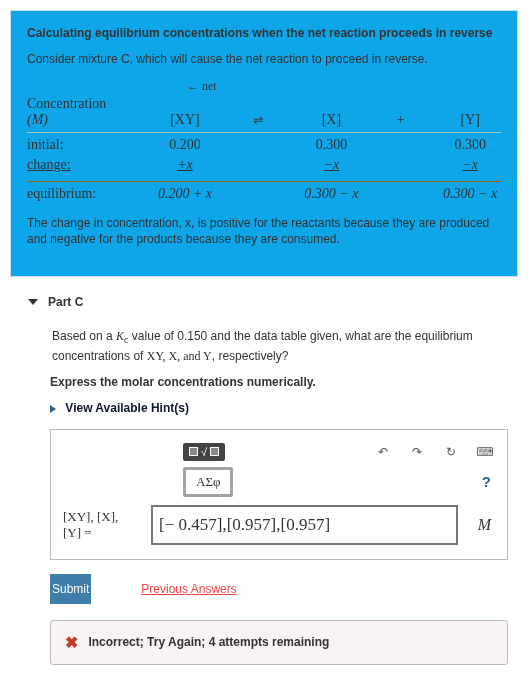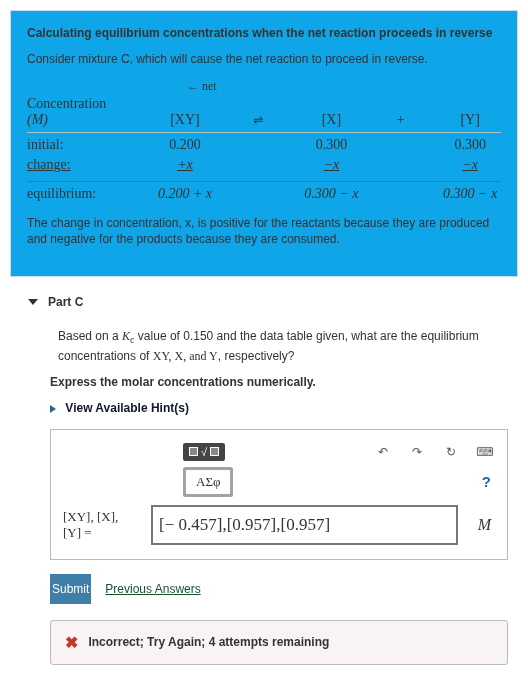--- a/index.html
+++ b/index.html
@@ -18,21 +18,21 @@
   .c3 { width: 40px; text-align: center; font-size: 12px; }
   .c4 { width: 80px; text-align: center; }
   .c5 { width: 30px; text-align: center; }
   .c6 { width: 80px; text-align: center; }
   .ital { font-style: italic; }
   .after-note { font-size: 12px; line-height: 1.4; font-family: Arial, sans-serif; }
 
   .partc { margin: 18px 10px 10px 28px; }
   .part-head { display: flex; align-items: center; font-weight: bold; font-size: 12px; margin-bottom: 18px; }
   .caret-down { width: 0; height: 0; border-left: 5px solid transparent; border-right: 5px solid transparent; border-top: 6px solid #333; margin-right: 10px; }
-  .partc .question { font-size: 12px; line-height: 1.5; margin: 0 0 10px 30px; }
+  .partc .question { font-size: 12px; line-height: 1.5; margin: 0 0 10px 24px; }
   .partc .question .serif { font-family: "Times New Roman", serif; }
   .partc .bold-instr { font-weight: bold; margin: 0 0 12px 22px; font-size: 12px; }
   .hints { margin: 0 0 14px 22px; }
   .hints a { color: #0f172a; font-weight: bold; font-size: 12px; text-decoration: none; cursor: pointer; }
   .caret-right { display: inline-block; width: 0; height: 0; border-top: 4px solid transparent; border-bottom: 4px solid transparent; border-left: 6px solid #2a6496; margin-right: 6px; vertical-align: middle; }
 
   .answer-box { border: 1px solid #bbb; margin: 0 10px 10px 22px; padding: 10px 12px 14px 12px; position: relative; }
   .toolbar { display: flex; justify-content: space-between; align-items: center; padding: 3px 0 6px 120px; }
   .toolbar-left, .toolbar-right { display: flex; gap: 14px; align-items: center; }
   .tool-btn { width: 20px; height: 16px; display: inline-flex; align-items: center; justify-content: center; color: #555; }
@@ -41,21 +41,21 @@
   .secondary-bar { display: flex; justify-content: space-between; align-items: center; padding: 0 0 8px 120px; }
   .greek-btn { border: 3px solid #a3a3a3; padding: 4px 10px; font-family: "Times New Roman", serif; font-size: 13px; background: #fff; border-radius: 2px; cursor: pointer; }
   .help-q { color: #2a6496; font-size: 15px; font-weight: bold; cursor: pointer; padding-right: 4px; }
   .answer-row { display: flex; align-items: center; gap: 16px; }
   .lhs { font-family: "Times New Roman", serif; font-size: 13px; line-height: 1.2; width: 72px; }
   .ans-input { flex: 1; border: 2px solid #777; padding: 8px 6px; font-family: "Times New Roman", serif; font-size: 17px; background: #fff; }
   .unit-M { font-family: "Times New Roman", serif; font-style: italic; font-size: 16px; padding: 0 4px; }
 
   .submit-row { margin: 14px 0 0 22px; display: flex; align-items: center; gap: 14px; }
   .submit-btn { background: #3f7ea9; color: #fff; border: none; padding: 8px 2px; font-size: 12px; cursor: pointer; }
-  .prev-ans { color: #14532d; font-size: 12px; text-decoration: underline; cursor: pointer; }
+  .prev-ans { color: #ef4444; font-size: 12px; text-decoration: underline; cursor: pointer; margin-left: 36px; }
 
   .feedback { margin: 16px 10px 10px 22px; border: 1px solid #bbb; border-radius: 3px; padding: 12px 14px; display: flex; align-items: center; gap: 10px; font-size: 12px; background: #faf3f3; }
   .x-icon { color: #c0392b; font-weight: bold; font-size: 16px; }
   .feedback strong { font-weight: bold; }
 </style>
 </head>
 <body>
 
 <div class="infobox">
   <h3>Calculating equilibrium concentrations when the net reaction proceeds in reverse</h3>

